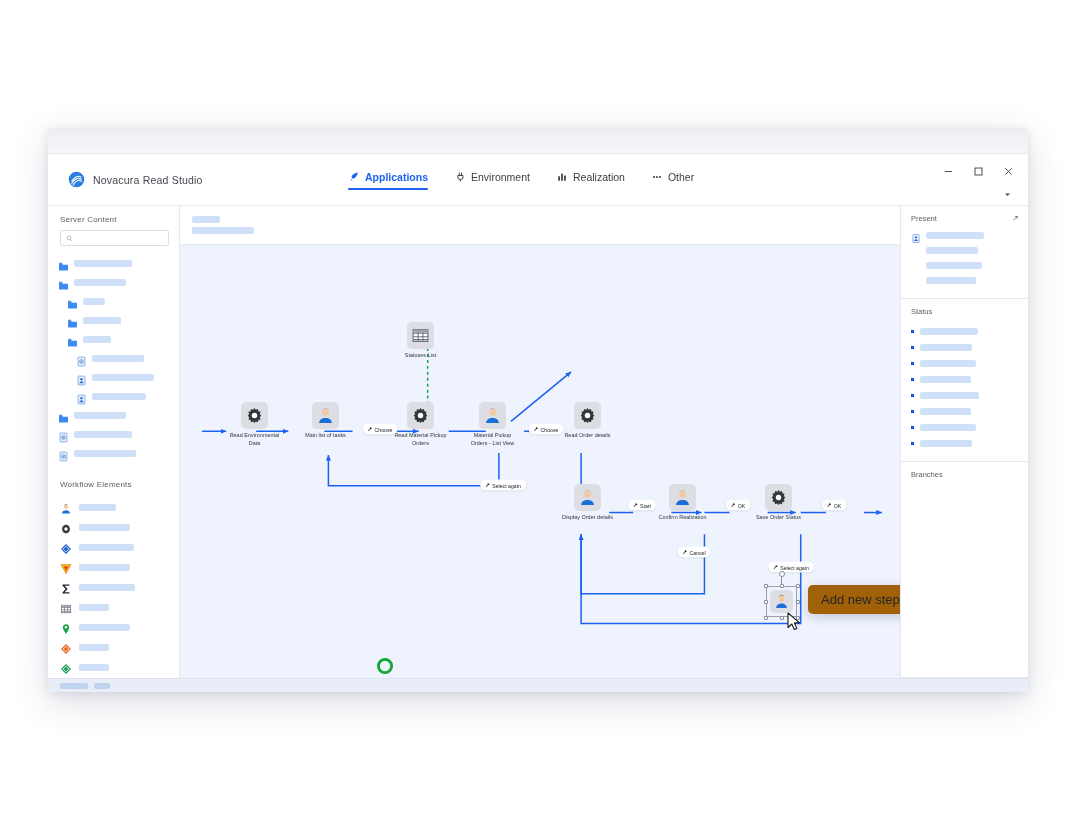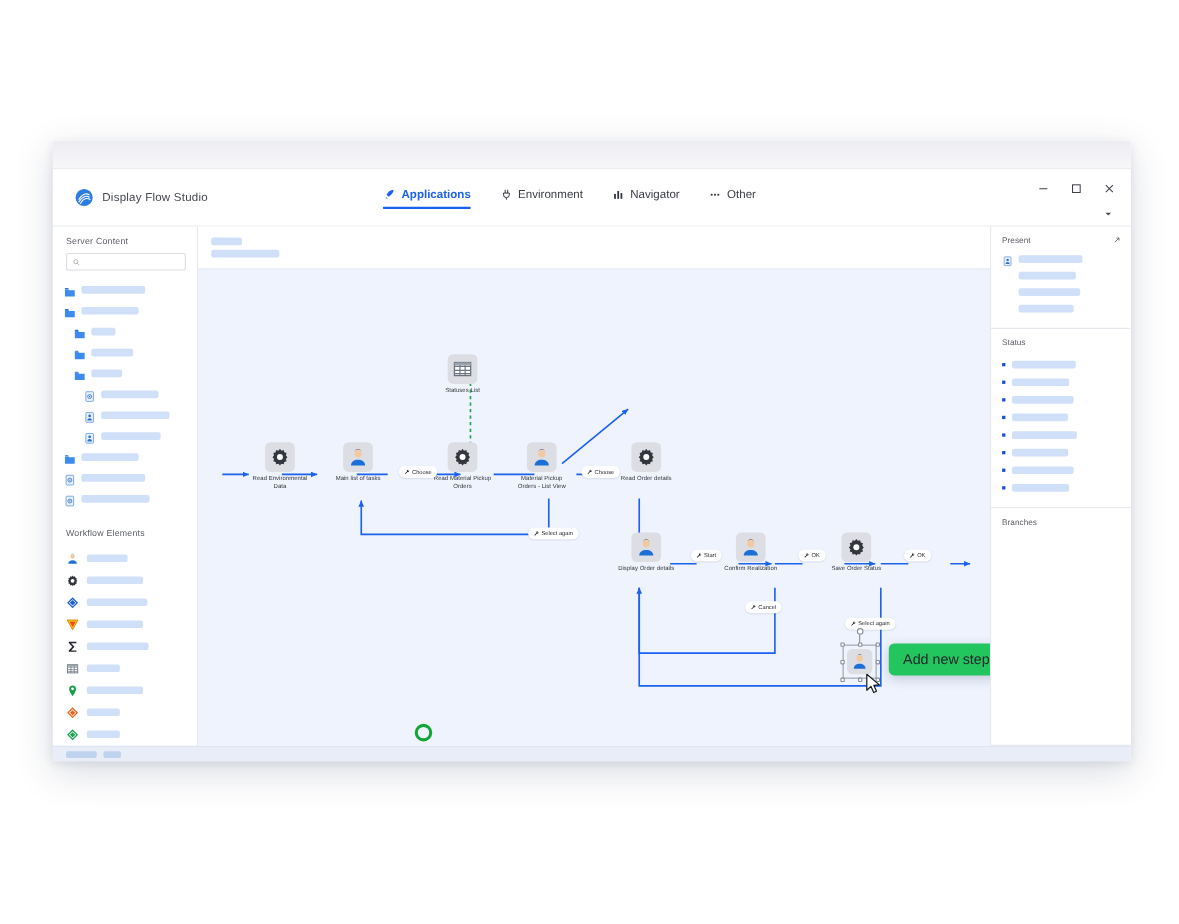--- a/index.html
+++ b/index.html
@@ -160,21 +160,21 @@
   .handle {
     position: absolute; width: 4px; height: 4px; background: #fff;
     border: 1px solid #868d9b; border-radius: 1px;
   }
   .rot-line { position: absolute; width: 1px; height: 8px; background: #868d9b; }
   .rot-knob {
     position: absolute; width: 6px; height: 6px; border-radius: 50%;
     background: #fff; border: 1px solid #868d9b;
   }
   .tooltip {
-    position: absolute; background: #22c55e; border-radius: 5px;
+    position: absolute; background: #a16207; border-radius: 5px;
     padding: 7px 13px; font-size: 13px; color: #22252b;
     box-shadow: 0 3px 11px rgba(35,50,85,0.22);
     white-space: nowrap;
   }
   .cursor-arrow { position: absolute; width: 16px; height: 20px; pointer-events: none; }
 
   
   .rightbar {
     width: 128px; flex: 0 0 128px;
     border-left: 1px solid #e6e8ee;
@@ -210,21 +210,21 @@
   <div class="titlebar"></div>
 
   <div class="header">
     <div class="brand">
       <svg class="brand-logo" viewBox="0 0 24 24">
         <circle cx="12" cy="12" r="11" fill="#2b7de0"></circle>
         <path d="M5 15 Q12 4 19 9" stroke="#fff" stroke-width="1.5" fill="none"></path>
         <path d="M5 18 Q12 7 19 12" stroke="#fff" stroke-width="1.5" fill="none"></path>
         <path d="M7 20 Q13 10 20 15" stroke="#fff" stroke-width="1.5" fill="none"></path>
       </svg>
-      <span class="brand-name">Display Flow Studio</span>
+      <span class="brand-name">Novacura Read Studio</span>
     </div>
 
     <div class="navtabs">
       <div class="navtab active">
         <svg class="ico" viewBox="0 0 16 16">
           <path d="M13 2c-4 0-7 3-8.5 6L7 10.5C9.5 9 13 6 13 2z" fill="#1b62f0"></path>
           <path d="M3 12l2-1 1 2z" fill="#1b62f0"></path>
         </svg>
         <span>Applications</span>
       </div>
@@ -234,21 +234,21 @@
           <path d="M8.5 11.5V14" stroke="#33363d" stroke-width="1.2"></path>
         </svg>
         <span>Environment</span>
       </div>
       <div class="navtab">
         <svg class="ico" viewBox="0 0 16 16">
           <rect x="3" y="7" width="2.2" height="6" fill="#33363d"></rect>
           <rect x="6.9" y="3.5" width="2.2" height="9.5" fill="#33363d"></rect>
           <rect x="10.8" y="6" width="2.2" height="7" fill="#33363d"></rect>
         </svg>
-        <span>Navigator</span>
+        <span>Realization</span>
       </div>
       <div class="navtab">
         <svg class="ico" viewBox="0 0 16 16">
           <circle cx="4" cy="8" r="1.3" fill="#33363d"></circle>
           <circle cx="8" cy="8" r="1.3" fill="#33363d"></circle>
           <circle cx="12" cy="8" r="1.3" fill="#33363d"></circle>
         </svg>
         <span>Other</span>
       </div>
     </div>

